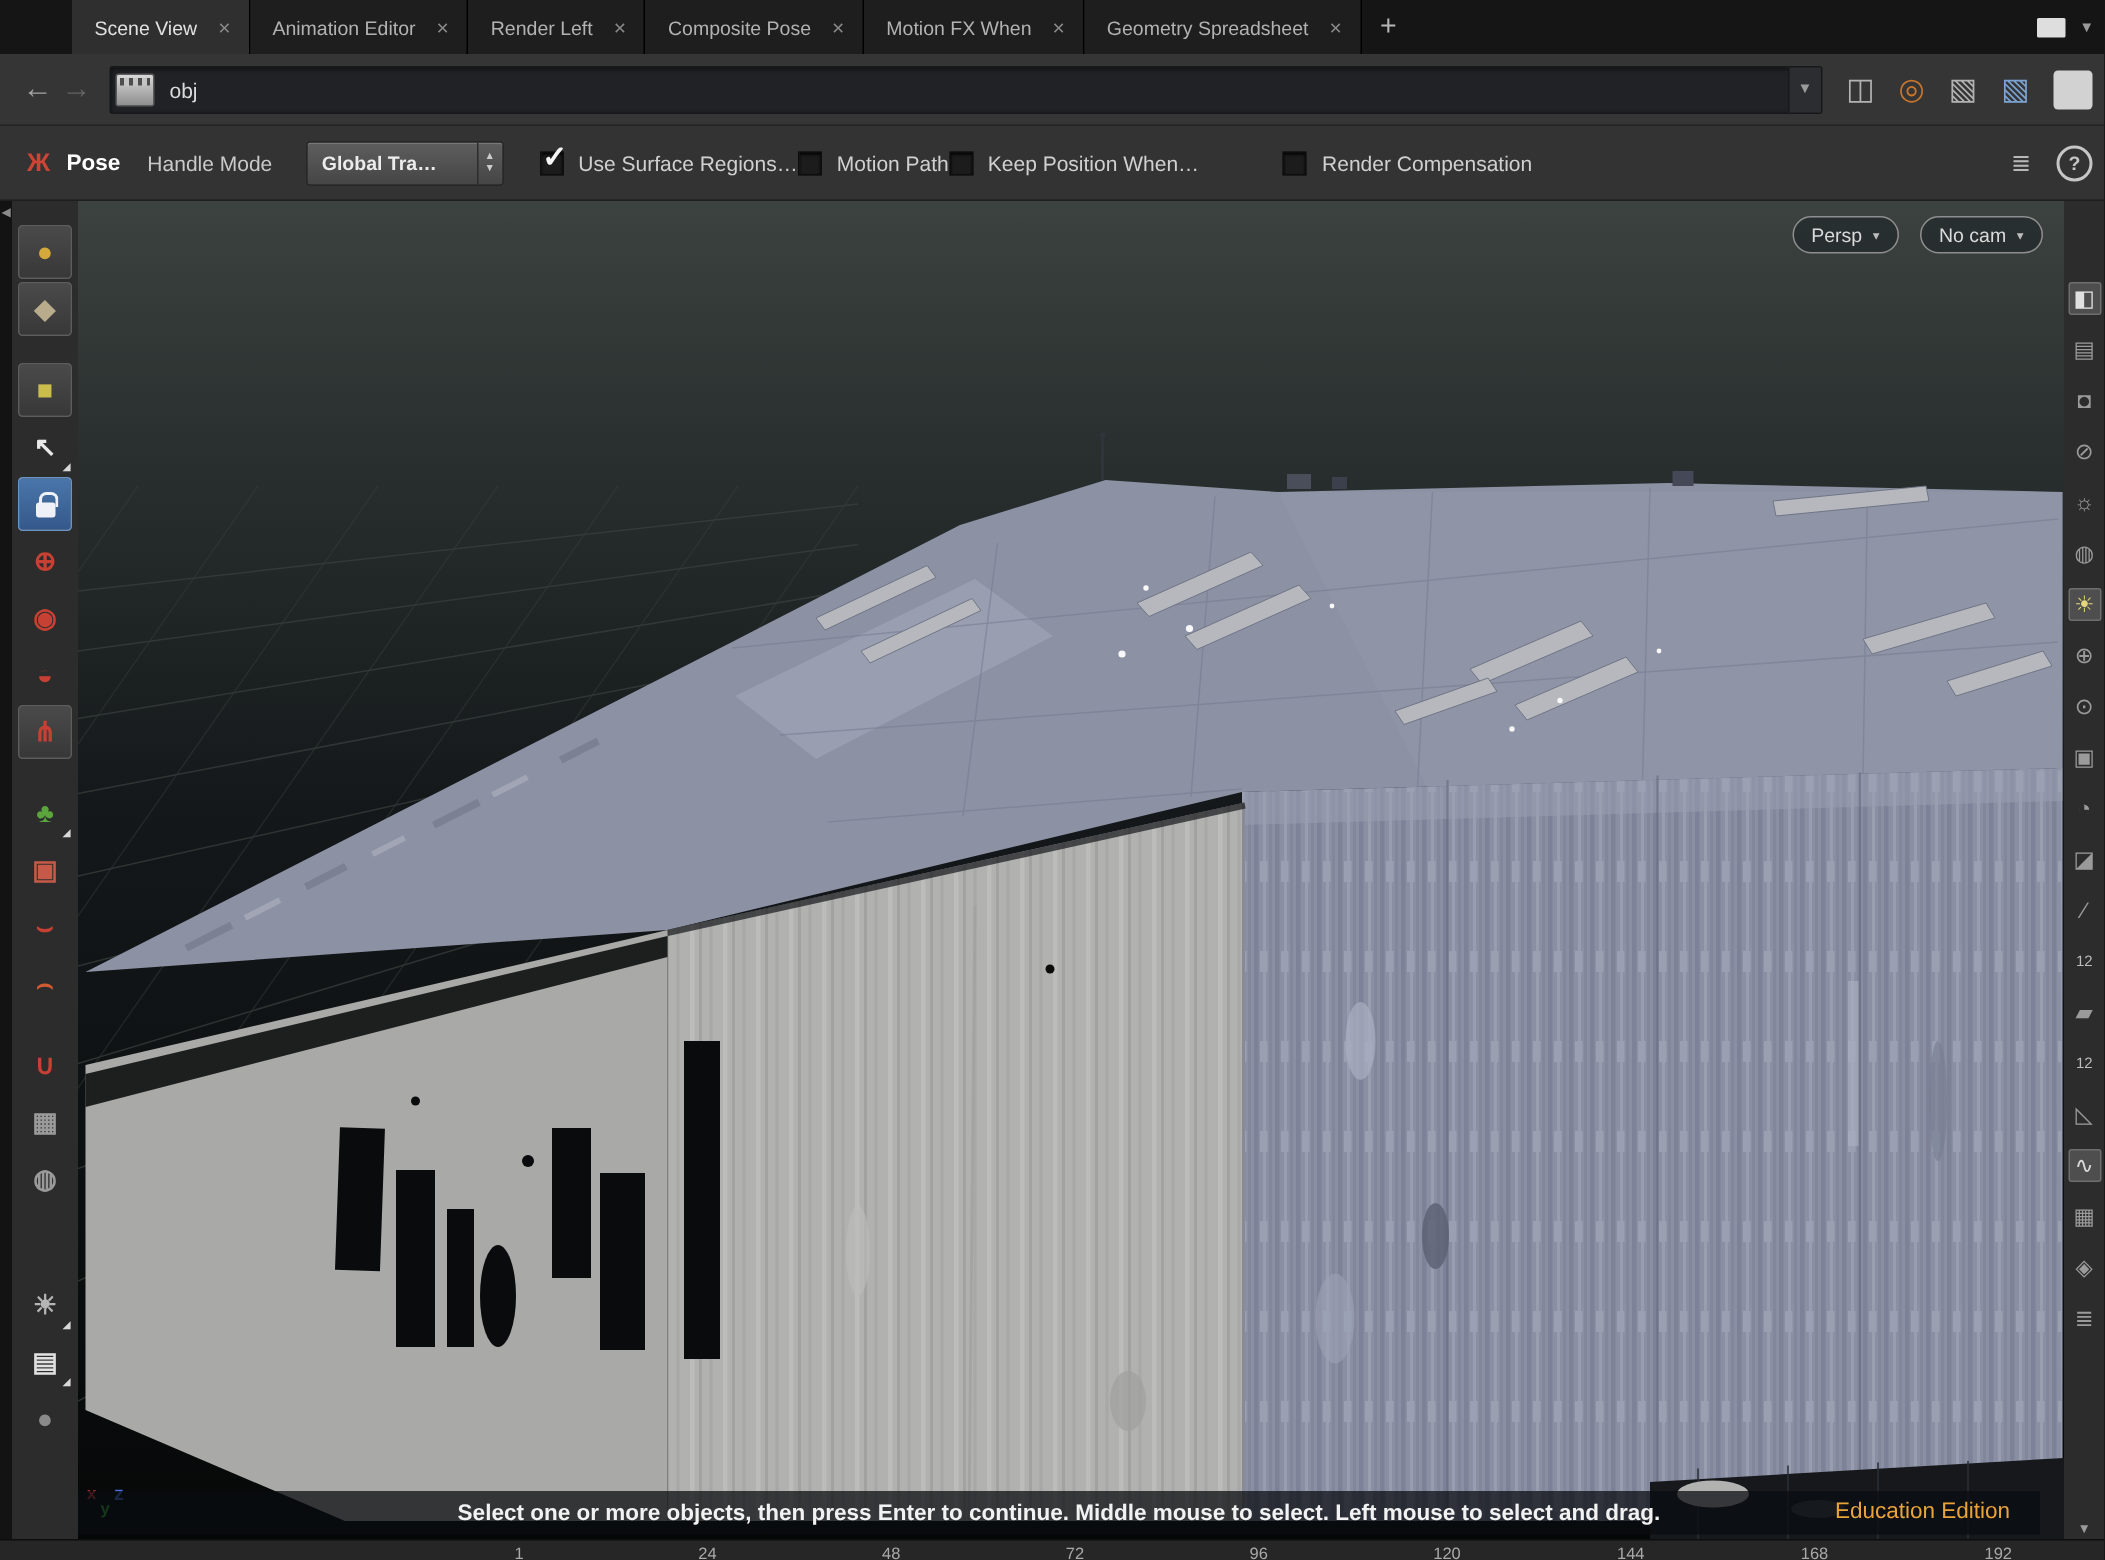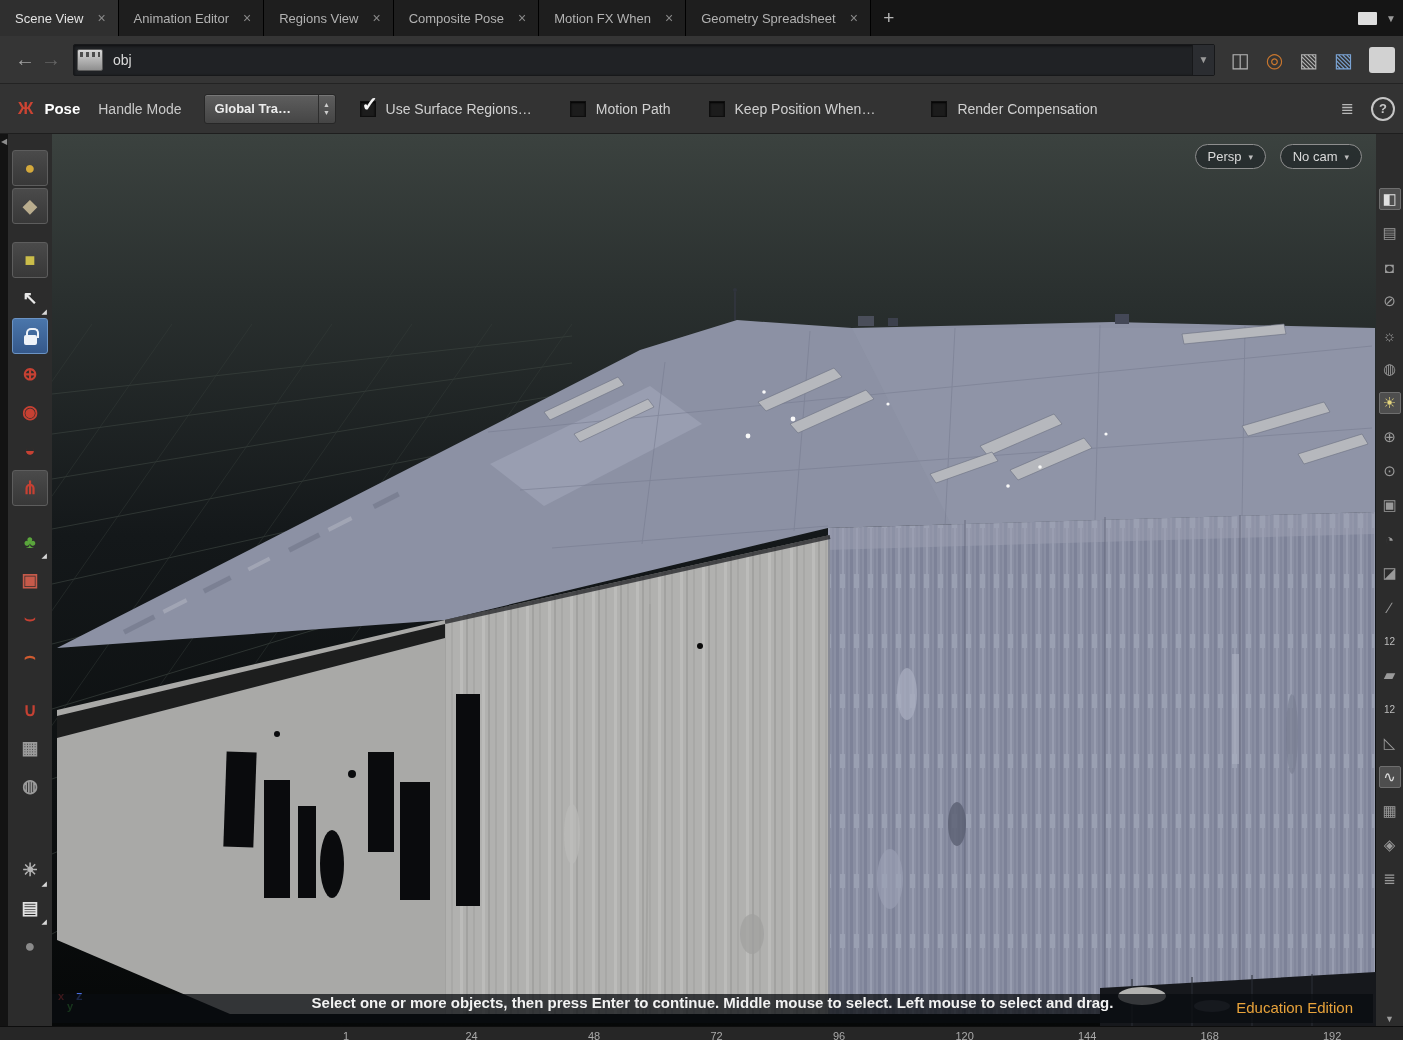--- a/index.html
+++ b/index.html
@@ -5,21 +5,21 @@
   * { margin:0; padding:0; box-sizing:border-box; }
   html,body { background:#111; }
   #app {
     position:relative; width:1403px; height:1040px; overflow:hidden;
     background:#333; font-family:"Liberation Sans", sans-serif;
     -webkit-font-smoothing:antialiased;
   }
 
   
   .tabbar { position:absolute; left:0; top:0; width:100%; height:36px; background:#151515; display:flex; align-items:stretch; }
-  .tabstrip { display:flex; align-items:stretch; }
+  .tabstrip { display:flex; align-items:stretch;padding-left:48px; }
   .tab { display:flex; align-items:center; gap:12px; padding:0 10px 0 15px; background:#1e1e1e; border-right:1px solid #000; color:#b2b2b2; font-size:13px; white-space:nowrap; }
   .tab.active { background:#2f2f2f; color:#e2e2e2; }
   .tab-close { color:#8a8a8a; font-size:14px; padding:0 2px; }
   .tab-add { width:36px; display:flex; align-items:center; justify-content:center; color:#b5b5b5; font-size:19px; }
   .window-btns { margin-left:auto; display:flex; align-items:center; gap:9px; padding-right:7px; }
   .max-rect { width:19px; height:13px; background:#dedede; border-radius:1px; display:inline-block; }
   .menu-caret { color:#9a9a9a; font-size:10px; }
 
   
   .navbar { position:absolute; left:0; top:36px; width:100%; height:48px; background:#353535; display:flex; align-items:center; border-bottom:1px solid #232323; }
@@ -38,21 +38,21 @@
   .white-btn { width:26px; height:26px; background:#d2d2d2; border-radius:3px; }
 
   
   .toolbar { position:absolute; left:0; top:84px; width:100%; height:50px; background:#333; display:flex; align-items:center; border-bottom:1px solid #1e1e1e; }
   .pose-icon { color:#cc4433; font-weight:bold; font-size:17px; margin-left:18px; }
   .pose-label { color:#ffffff; font-weight:bold; font-size:15px; margin-left:11px; }
   .handle-label { color:#c9c9c9; font-size:14px; margin-left:18px; }
   .dd { margin-left:22px; width:132px; height:30px; background:linear-gradient(#5e5e5e,#454545); border:1px solid #272727; border-radius:3px; display:flex; align-items:center; position:relative; box-shadow:inset 0 1px 0 rgba(255,255,255,.16); }
   .dd-label { color:#ececec; font-weight:bold; font-size:13px; padding-left:10px; white-space:nowrap; overflow:hidden; }
   .dd-stepper { margin-left:auto; width:17px; align-self:stretch; border-left:1px solid #2d2d2d; display:flex; flex-direction:column; align-items:center; justify-content:center; color:#cccccc; font-size:7px; line-height:8px; }
-  .opt { display:flex; align-items:center; gap:10px; color:#d0d0d0; font-size:14px; margin-left:38px; white-space:nowrap; }
+  .opt { display:flex; align-items:center; gap:10px; color:#d0d0d0; font-size:14px; white-space:nowrap; }
   .opt.first { margin-left:24px; }
   .opt.wide { margin-left:56px; }
   .chk { width:16px; height:16px; background:#1c1c1c; border:1px solid #0e0e0e; box-shadow:inset 0 1px 2px #000; position:relative; flex:none; }
   .checkmark { position:absolute; left:1px; top:-10px; color:#f5f5f5; font-size:20px; font-weight:bold; }
   .toolbar-right { margin-left:auto; display:flex; align-items:center; gap:17px; padding-right:8px; }
   .char-opts-icon { color:#b8b8b8; font-size:16px; }
   .help-circle { width:24px; height:24px; border:2px solid #c6c6c6; border-radius:50%; color:#c6c6c6; font-weight:bold; font-size:13px; display:flex; align-items:center; justify-content:center; }
 
   
   .left-strip { position:absolute; left:0; top:134px; bottom:14px; width:52px; background:#2c2c2c; }
@@ -76,21 +76,21 @@
   .ricon.num { font-size:10px; color:#bdbdbd; letter-spacing:0; }
   .right-caret { position:absolute; bottom:2px; left:0; width:100%; text-align:center; color:#9a9a9a; font-size:9px; }
 
   
   .viewport { position:absolute; left:52px; top:134px; width:1324px; height:892px; overflow:hidden; background:#0a0c0c; }
   .viewport svg { position:absolute; left:0; top:0; }
   .vp-btn { position:absolute; top:10px; height:25px; border:1px solid #8e8e8e; border-radius:13px; background:rgba(28,32,36,.55); color:#dadada; font-size:13px; display:flex; align-items:center; padding:0 12px; gap:7px; }
   .vp-btn .caret { font-size:9px; color:#bdbdbd; }
   .vp-btn.persp { right:110px; }
   .vp-btn.nocam { right:14px; }
-  .status-bar { position:absolute; left:0; right:3px; bottom:3px; height:29px; background:rgba(10,12,16,.74); display:flex; align-items:flex-start; justify-content:center; }
+  .status-bar { position:absolute; left:0; right:16px; bottom:3px; height:29px; background:rgba(10,12,16,.74); display:flex; align-items:center; justify-content:center; }
   .status-text { color:#f2f2f2; font-weight:bold; font-size:15px; }
   .edition { position:absolute; right:20px; top:5px; color:#e8a33b; font-size:15px; }
   .gizmo { position:absolute; left:6px; bottom:8px; width:44px; height:30px; font-size:11px; font-weight:bold; }
   .gizmo .ax { position:absolute; }
   .gizmo .ax.x { color:#d03b3b; left:0; top:2px; }
   .gizmo .ax.y { color:#3fae3f; left:9px; top:12px; }
   .gizmo .ax.z { color:#4a6fe0; left:18px; top:0; font-size:13px; }
 
   
   .timeline { position:absolute; left:0; bottom:0; width:100%; height:14px; background:#262626; border-top:1px solid #0d0d0d; overflow:hidden; }
@@ -105,21 +105,21 @@
     <div class="tabstrip">
         <div class="tab active">
           <span class="tab-label">Scene View</span>
           <span class="tab-close">×</span>
         </div>
         <div class="tab">
           <span class="tab-label">Animation Editor</span>
           <span class="tab-close">×</span>
         </div>
         <div class="tab">
-          <span class="tab-label">Regions View</span>
+          <span class="tab-label">Render Left</span>
           <span class="tab-close">×</span>
         </div>
         <div class="tab">
           <span class="tab-label">Composite Pose</span>
           <span class="tab-close">×</span>
         </div>
         <div class="tab">
           <span class="tab-label">Motion FX When</span>
           <span class="tab-close">×</span>
         </div>

